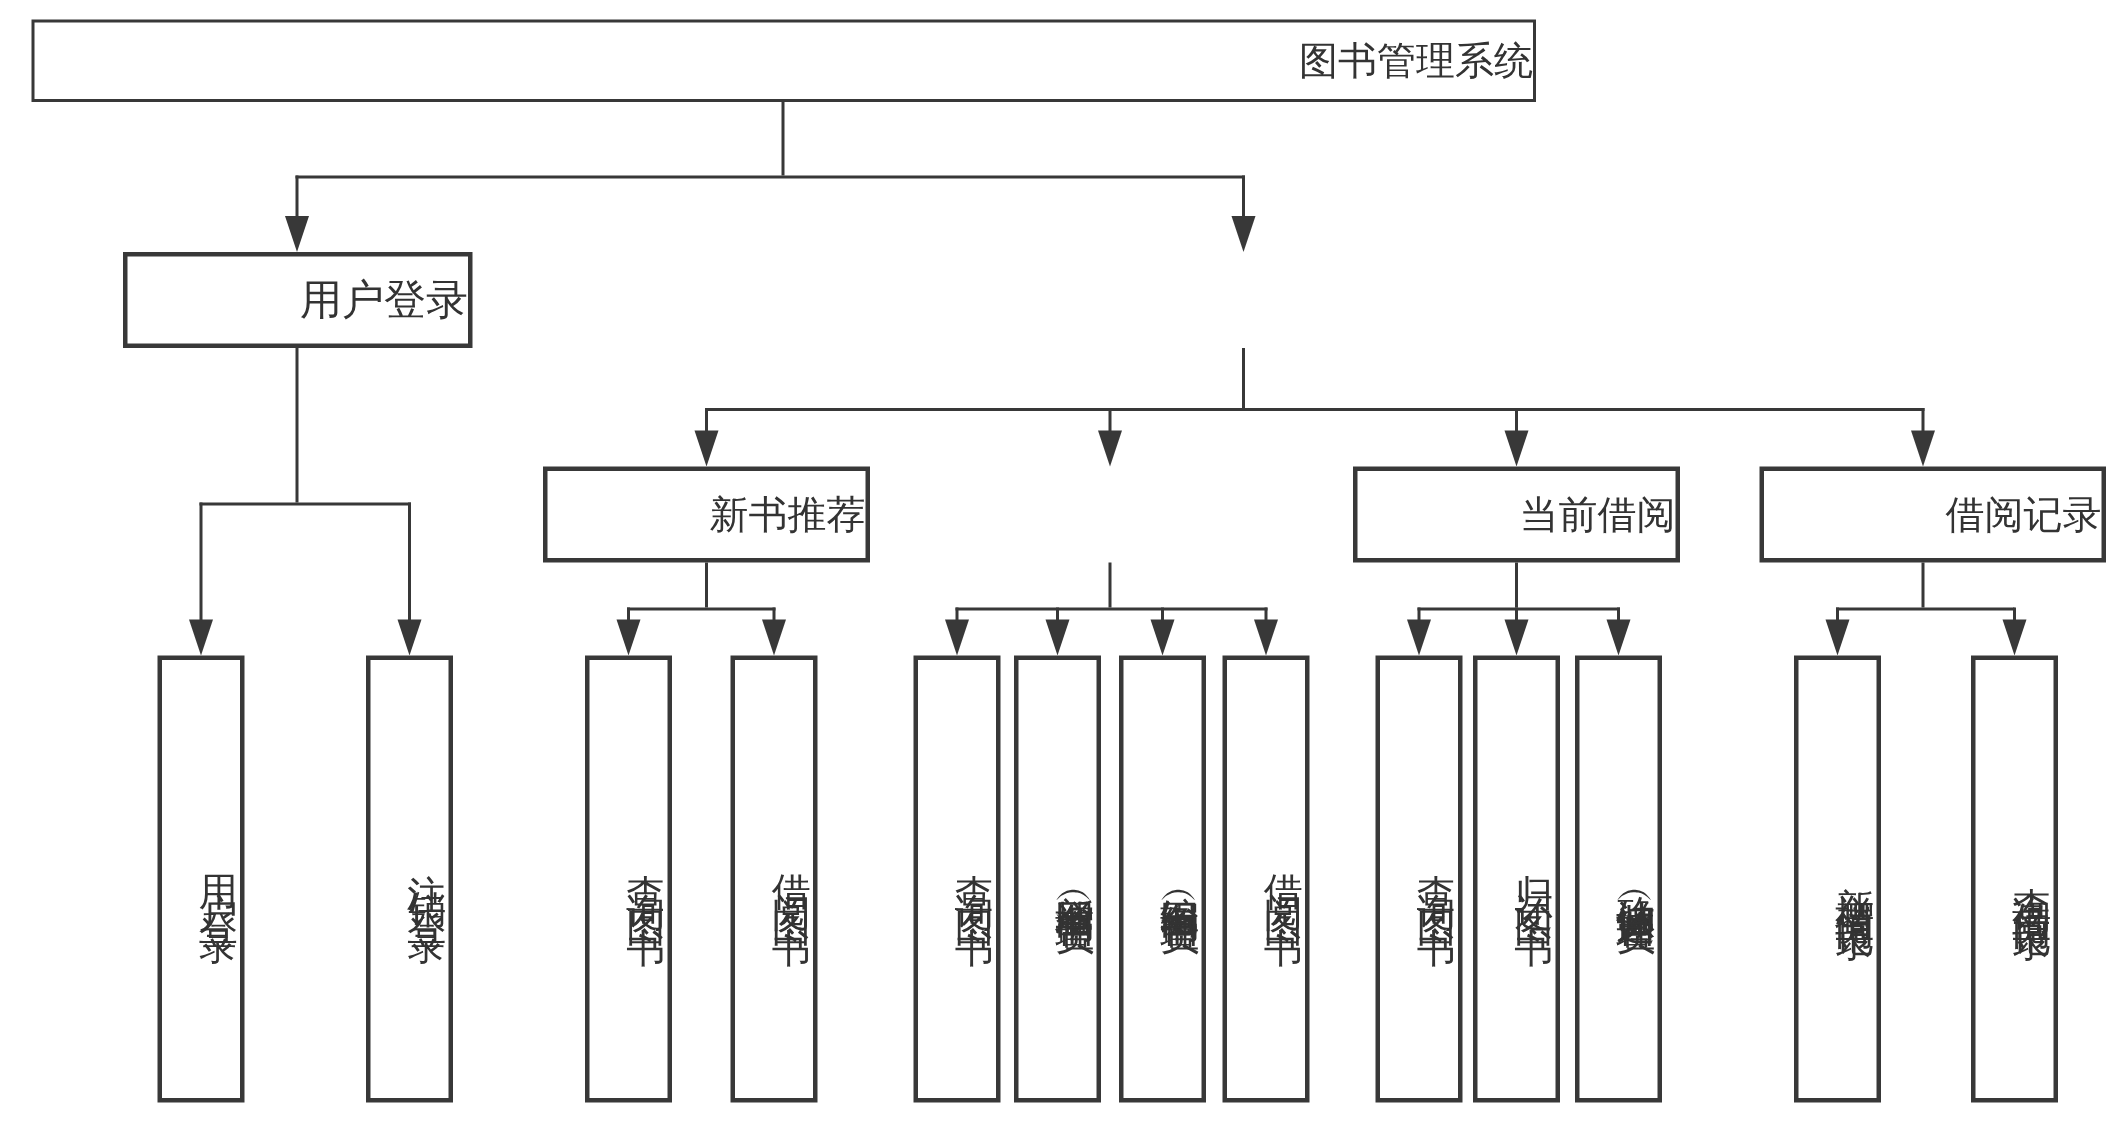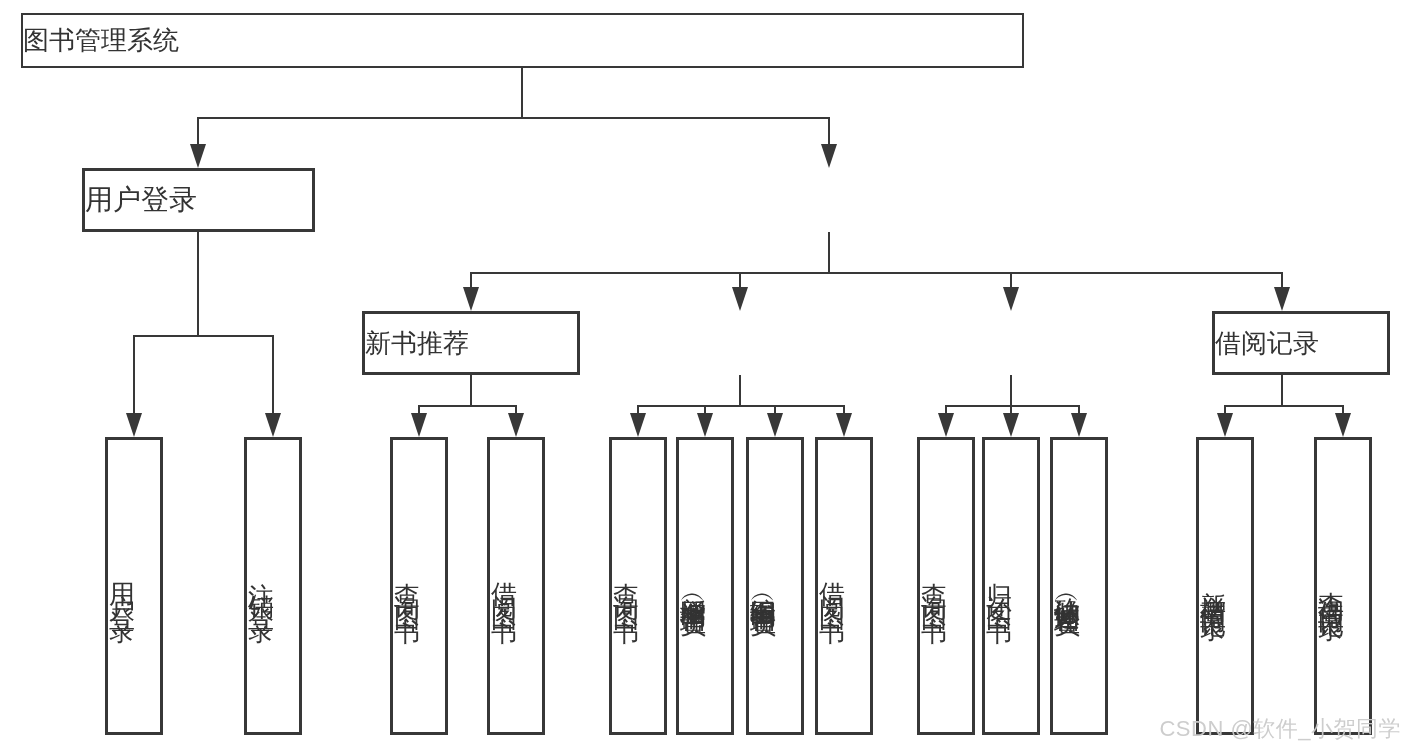--- a/index.html
+++ b/index.html
@@ -8,21 +8,21 @@
     width:1405px; height:747px;
     background:#ffffff;
     font-family:"Liberation Sans","DejaVu Sans",sans-serif;
     color:#333333;
     overflow:hidden;
   }
   .box {
     position:absolute;
     border:3px solid #383838;
     background:#ffffff;
-    display:flex; align-items:center; justify-content:flex-start;
+    display:flex; align-items:center; justify-content:flex-end;
     box-sizing:border-box;
     color:#333333;
   }
   .root  { border-width:2px; font-size:26px; }
   .lvl2  { font-size:28px; }
   .lvl3  { font-size:26px; }
   .leaf  { font-size:26px; }
   .leaf .vtext {
     writing-mode:vertical-rl;
     text-orientation:mixed;
@@ -84,21 +84,24 @@
   <div class="vline" style="left:1010px; top:272px; height:18px;"></div>
   <div class="vline" style="left:1281px; top:272px; height:18px;"></div>
   <div class="arrow" style="left:463px;  top:287px;"></div>
   <div class="arrow" style="left:732px;  top:287px;"></div>
   <div class="arrow" style="left:1003px; top:287px;"></div>
   <div class="arrow" style="left:1274px; top:287px;"></div>
 
   <div class="box lvl3" style="left:362px; top:311px; width:218px; height:64px;">
     <span>新书推荐</span>
   </div>
-  <div class="box lvl3" style="left:1212px; top:311px; width:178px; height:64px;">
+  <div class="box lvl3" style="left:902px; top:311px; width:218px; height:64px;">
+    <span>当前借阅</span>
+  </div>
+  <div class="box lvl3" style="left:1173px; top:311px; width:231px; height:64px;">
     <span>借阅记录</span>
   </div>
 
   <div class="vline" style="left:470px; top:375px; height:30px;"></div>
   <div class="hline" style="left:418px; top:405px; width:99px;"></div>
   <div class="vline" style="left:418px; top:405px; height:10px;"></div>
   <div class="vline" style="left:515px; top:405px; height:10px;"></div>
   <div class="arrow" style="left:411px; top:413px;"></div>
   <div class="arrow" style="left:508px; top:413px;"></div>
 
@@ -166,15 +169,14 @@
     <span class="vtext ls9">确认归还（管理员）</span>
   </div>
 
   <div class="box leaf" style="left:1196px; top:437px; width:58px; height:298px;">
     <span class="vtext ls6">新增借阅记录</span>
   </div>
   <div class="box leaf" style="left:1314px; top:437px; width:58px; height:298px;">
     <span class="vtext ls6">查询借阅记录</span>
   </div>
 
-  <div class="watermark">CSDN @软件_小贺同学</div>
 
 </div>
 
 </body></html>

